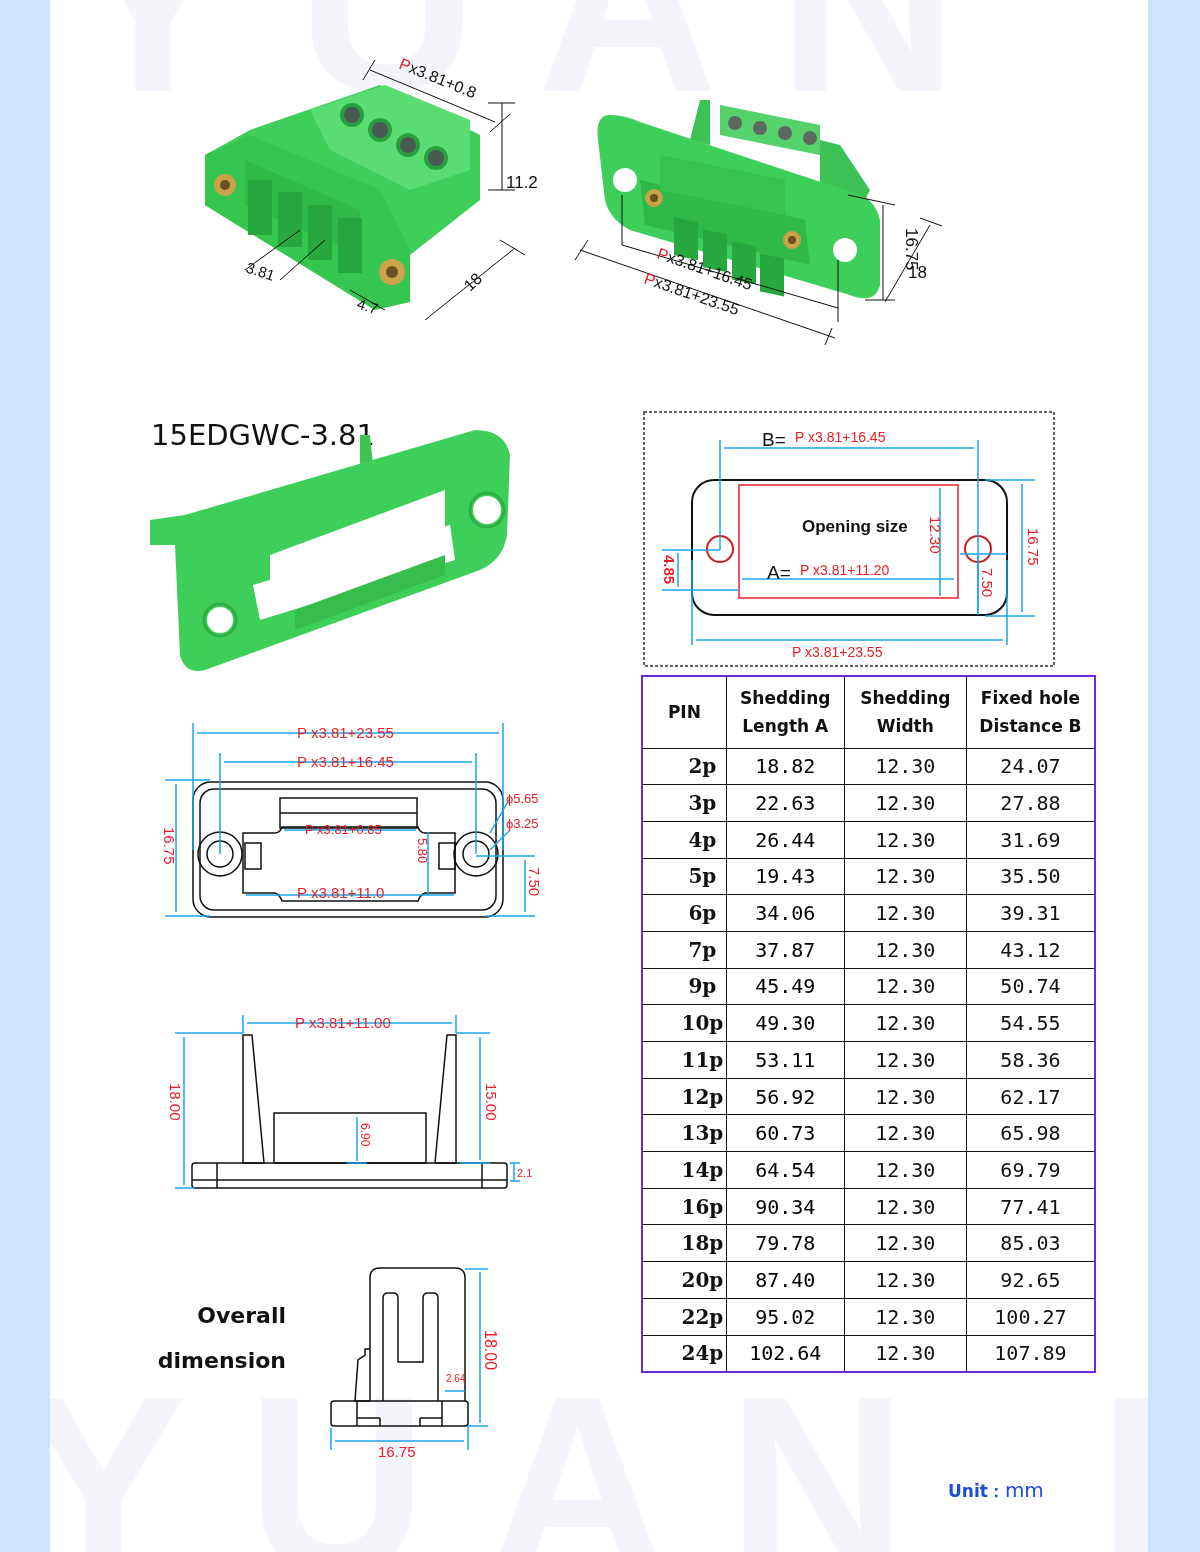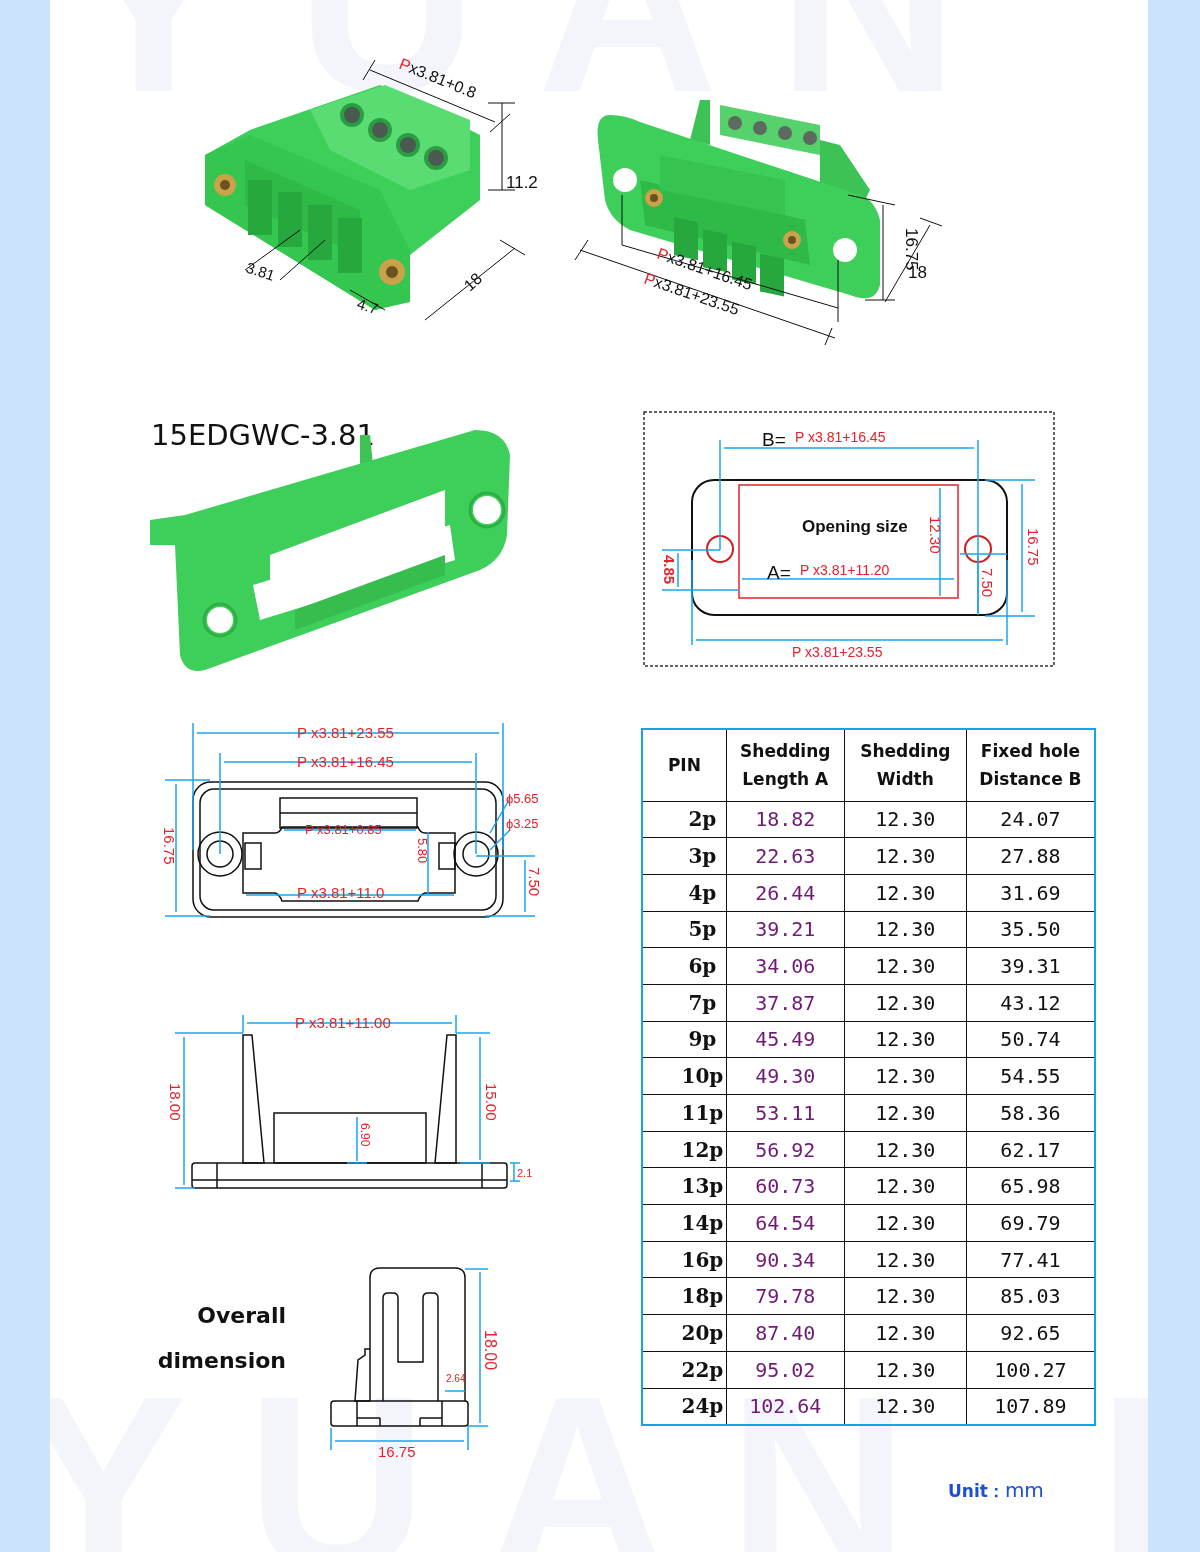--- a/index.html
+++ b/index.html
@@ -27,35 +27,35 @@
   .model-title {
     position: absolute; left: 151px; top: 418px;
     font-family: "DejaVu Sans", sans-serif; font-size: 29px; color: #111;
   }
   .overall {
     position: absolute; left: 110px; top: 1293px; width: 176px; text-align: right;
     font-family: "DejaVu Sans", sans-serif; font-weight: bold; font-size: 22px;
     line-height: 45px; color: #111;
   }
   table.spec {
-    position: absolute; left: 641px; top: 728px; width: 455px;
-    border-collapse: collapse; border: 2px solid #0ea5e9;
+    position: absolute; left: 641px; top: 675px; width: 455px;
+    border-collapse: collapse; border: 2px solid #6d28d9;
   }
   table.spec th, table.spec td {
     border: 1.5px solid #111; text-align: center; vertical-align: middle;
   }
   table.spec th {
     font-family: "DejaVu Sans", sans-serif; font-weight: bold; font-size: 17px;
     line-height: 28px; height: 72px; color: #111; padding: 0 2px;
   }
   table.spec td {
     height: 36.7px; font-family: "DejaVu Sans Mono", monospace; font-size: 20px; color: #111;
   }
   table.spec td.pin { font-family: "DejaVu Serif", serif; font-weight: bold; font-size: 20px; padding-left: 36px; }
-  table.spec td.len { color: #701a75; }
+  table.spec td.len { color: #000000; }
   .unit {
     position: absolute; left: 948px; top: 1478px;
     font-size: 20px; color: #1d4ed8;
   }
   .unit b { font-weight: bold; font-size: 17px; }
 </style>
 </head>
 <body>
 
 <div class="page">
@@ -335,21 +335,21 @@
         <td>27.88</td>
       </tr>
     <tr>
         <td class="pin">4p</td>
         <td class="len">26.44</td>
         <td>12.30</td>
         <td>31.69</td>
       </tr>
     <tr>
         <td class="pin">5p</td>
-        <td class="len">39.21</td>
+        <td class="len">19.43</td>
         <td>12.30</td>
         <td>35.50</td>
       </tr>
     <tr>
         <td class="pin">6p</td>
         <td class="len">34.06</td>
         <td>12.30</td>
         <td>39.31</td>
       </tr>
     <tr>

